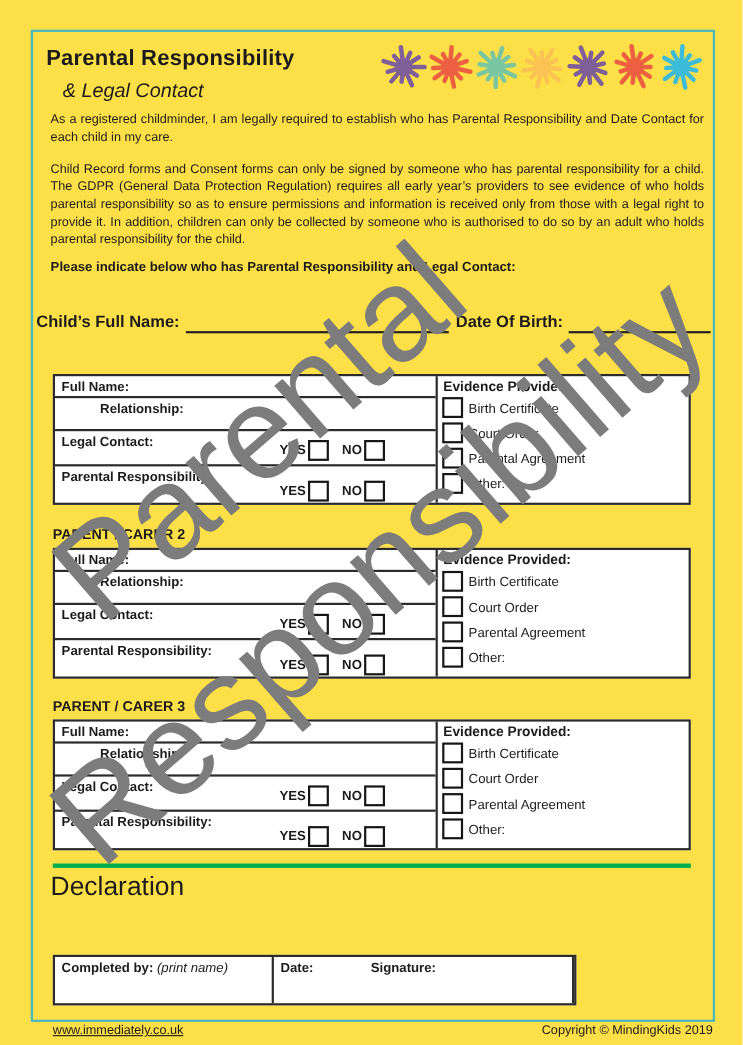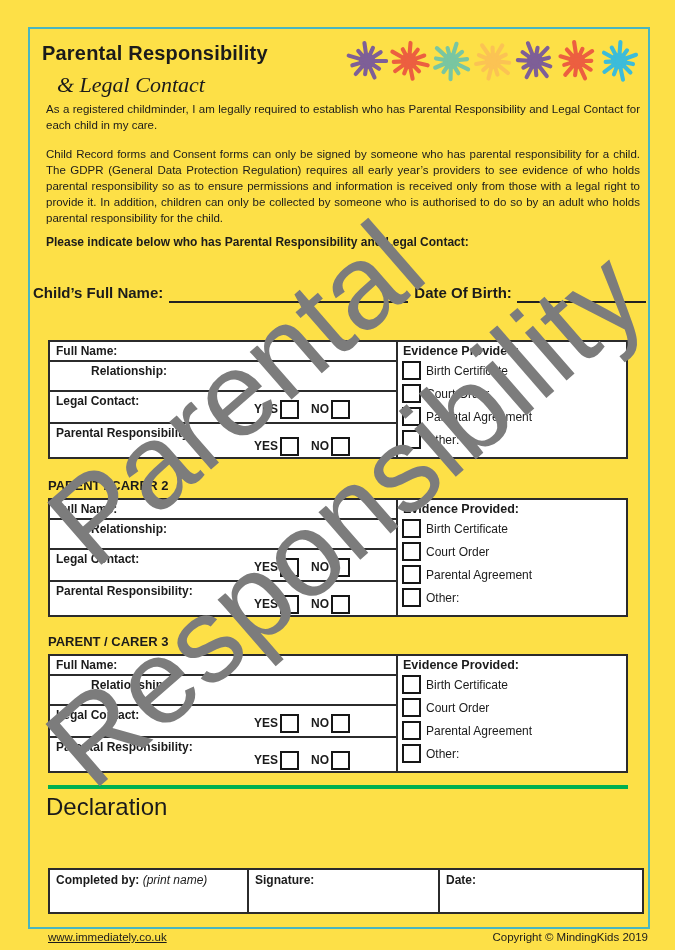--- a/index.html
+++ b/index.html
@@ -5,21 +5,21 @@
   html,body{margin:0;padding:0;background:#ffffff;}
   .page{
     position:relative;width:675px;height:950px;background:#fde047;overflow:hidden;
     font-family:"Liberation Sans","DejaVu Sans",sans-serif;color:#1b1b1b;
   }
   .abs{position:absolute;}
   
   .frame{left:28px;top:27px;width:618px;height:898px;border:2.5px solid #49b6c0;z-index:6;pointer-events:none;}
   
   .title{left:42px;top:42px;font-size:20px;font-weight:bold;letter-spacing:.2px;z-index:2;}
-  .subtitle{left:57px;top:72px;font-size:22px;font-style:italic;z-index:2;font-family:Liberation Serif, serif;}
+  .subtitle{left:57px;top:72px;font-size:18px;font-style:italic;z-index:2;}
   .splat-row{left:346px;top:38px;display:flex;z-index:7;}
   .splat-row svg{display:block;}
   
   .para{left:46px;width:594px;font-size:11.5px;line-height:16px;text-align:justify;z-index:2;}
   .p1{top:101px;}
   .p2{top:146px;}
   .note-bold{left:46px;top:235px;font-size:12px;font-weight:bold;z-index:2;}
   .note-italic{left:46px;top:254px;font-size:12px;font-style:italic;z-index:2;}
   
   .child-row{left:33px;top:284px;width:613px;display:flex;align-items:flex-start;z-index:2;}
@@ -44,21 +44,21 @@
   .yn .gap{width:12px;}
   .cbox{width:19px;height:19px;border:2px solid #161616;box-sizing:border-box;background:#fff;display:inline-block;flex:none;}
   .pt-right{flex:1;box-sizing:border-box;padding:2px 0 0 4px;}
   .ev-head{font-size:12.5px;font-weight:bold;margin:0 0 3px 1px;}
   .ev-row{display:flex;align-items:center;margin-bottom:4px;}
   .ev-row .ev-lbl{font-size:12px;margin-left:5px;}
   
   .green-line{left:48px;top:785px;width:580px;height:4px;z-index:2;}
   .decl-head{left:46px;top:793px;font-size:24px;font-weight:normal;z-index:2;}
   .decl-text{left:46px;top:824px;width:594px;font-size:11.5px;font-weight:bold;line-height:18px;z-index:2;}
-  .decl-table{left:48px;top:868px;width:596px;height:46px;border:2px solid #2b2b2b;box-sizing:border-box;display:flex;z-index:2;background:#fff;}
+  .decl-table{left:48px;top:868px;width:476px;height:46px;border:2px solid #2b2b2b;box-sizing:border-box;display:flex;z-index:2;background:#fff;}
   .dcell{box-sizing:border-box;padding:3px 6px;font-size:12px;font-weight:bold;}
   .dc1{flex:0 0 199px;border-right:2px solid #2b2b2b;}
   .dc2{flex:0 0 191px;border-right:2px solid #2b2b2b;}
   .dc3{flex:1;}
   .print-name{font-style:italic;font-weight:normal;}
   
   .foot-left{left:48px;top:931px;font-size:11.5px;text-decoration:underline;z-index:2;}
   .foot-right{right:27px;top:931px;font-size:11.5px;z-index:2;}
   
   .watermark{
@@ -170,21 +170,21 @@
         <line x1="16.747672987870388" y1="20.099472296692618" x2="6.24301896361116" y2="14.29841689007785" stroke="#3cbcd9" stroke-width="4.3" stroke-linecap="round"></line>
         <line x1="19.14960501403003" y1="17.72029845313608" x2="14.398946704080078" y2="8.920795875029551" stroke="#3cbcd9" stroke-width="4.3" stroke-linecap="round"></line>
         <line x1="22.456517308306573" y1="17.017392546120334" x2="23.521724361021906" y2="3.05797515373445" stroke="#3cbcd9" stroke-width="4.3" stroke-linecap="round"></line>
         <line x1="25.618488582792935" y1="18.213922234627066" x2="30.44314002651685" y2="11.832485214129823" stroke="#3cbcd9" stroke-width="4.3" stroke-linecap="round"></line>
         <line x1="27.631615299261135" y1="20.929997796830172" x2="39.83344844766026" y2="16.44499302329555" stroke="#3cbcd9" stroke-width="4.3" stroke-linecap="round"></line>
         <line x1="27.85674394930618" y1="24.303284432603046" x2="36.641859873265446" y2="26.258211081507618" stroke="#3cbcd9" stroke-width="4.3" stroke-linecap="round"></line>
         <line x1="26.222397777221804" y1="27.26278746959221" x2="33.96346036879511" y2="35.07789783051126" stroke="#3cbcd9" stroke-width="4.3" stroke-linecap="round"></line>
       </svg>
     </div>
 
-  <div class="abs para p1">As a registered childminder, I am legally required to establish who has Parental Responsibility and Legal Contact for each child in my care.</div>
+  <div class="abs para p1">As a registered childminder, I am legally required to establish who has Parental Responsibility and Date Contact for each child in my care.</div>
   <div class="abs para p2">Child Record forms and Consent forms can only be signed by someone who has parental responsibility for a child. The GDPR (General Data Protection Regulation) requires all early year’s providers to see evidence of who holds parental responsibility so as to ensure permissions and information is received only from those with a legal right to provide it.  In addition, children can only be collected by someone who is authorised to do so by an adult who holds parental responsibility for the child.</div>
 
   <div class="abs note-bold">Please indicate below who has Parental Responsibility and Legal Contact:</div>
 
   <div class="abs child-row">
     <span class="lbl">Child’s Full Name:</span>
     <span class="fill-line u1"></span>
     <span class="lbl">Date Of Birth:</span>
     <span class="fill-line u2"></span>
   </div>
@@ -343,25 +343,25 @@
   </div>
 
   <div class="abs green-line" style="background: rgb(0, 176, 80);"></div>
 
   <div class="abs decl-head">Declaration</div>
 
   <div class="abs decl-table">
     <div class="dcell dc1">
       <span>Completed by:</span><span class="print-name"> (print name)</span>
     </div>
+    <div class="dcell dc3">
+      <span>Date:</span>
+    </div>
     <div class="dcell dc2">
       <span>Signature:</span>
-    </div>
-    <div class="dcell dc3">
-      <span>Date:</span>
     </div>
   </div>
 
   <div class="abs foot-left">www.immediately.co.uk</div>
   <div class="abs foot-right">Copyright © MindingKids 2019</div>
 
   <div class="abs watermark" style="color: rgb(124, 124, 124);">
     <div>Parental</div>
     <div>Responsibility</div>
   </div>

